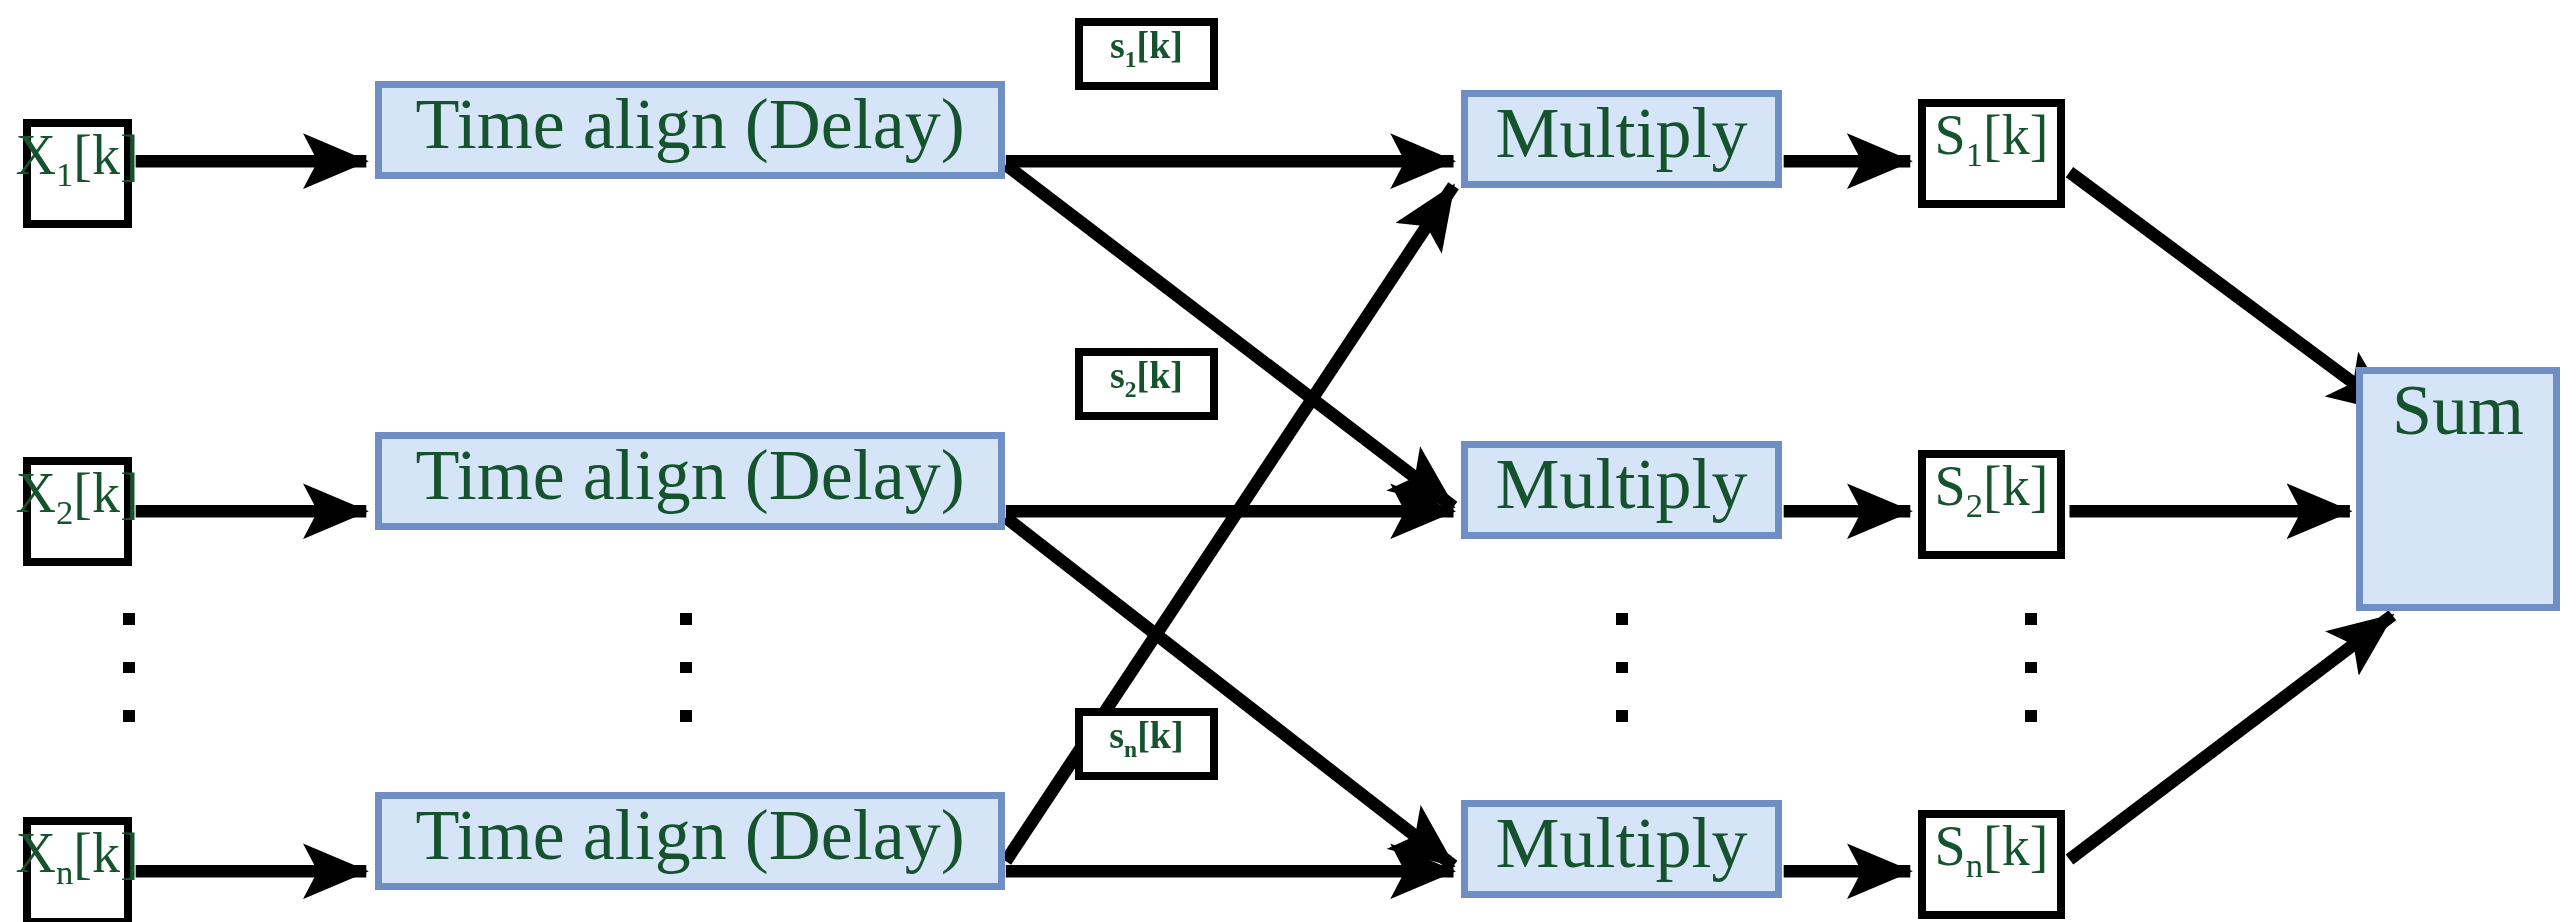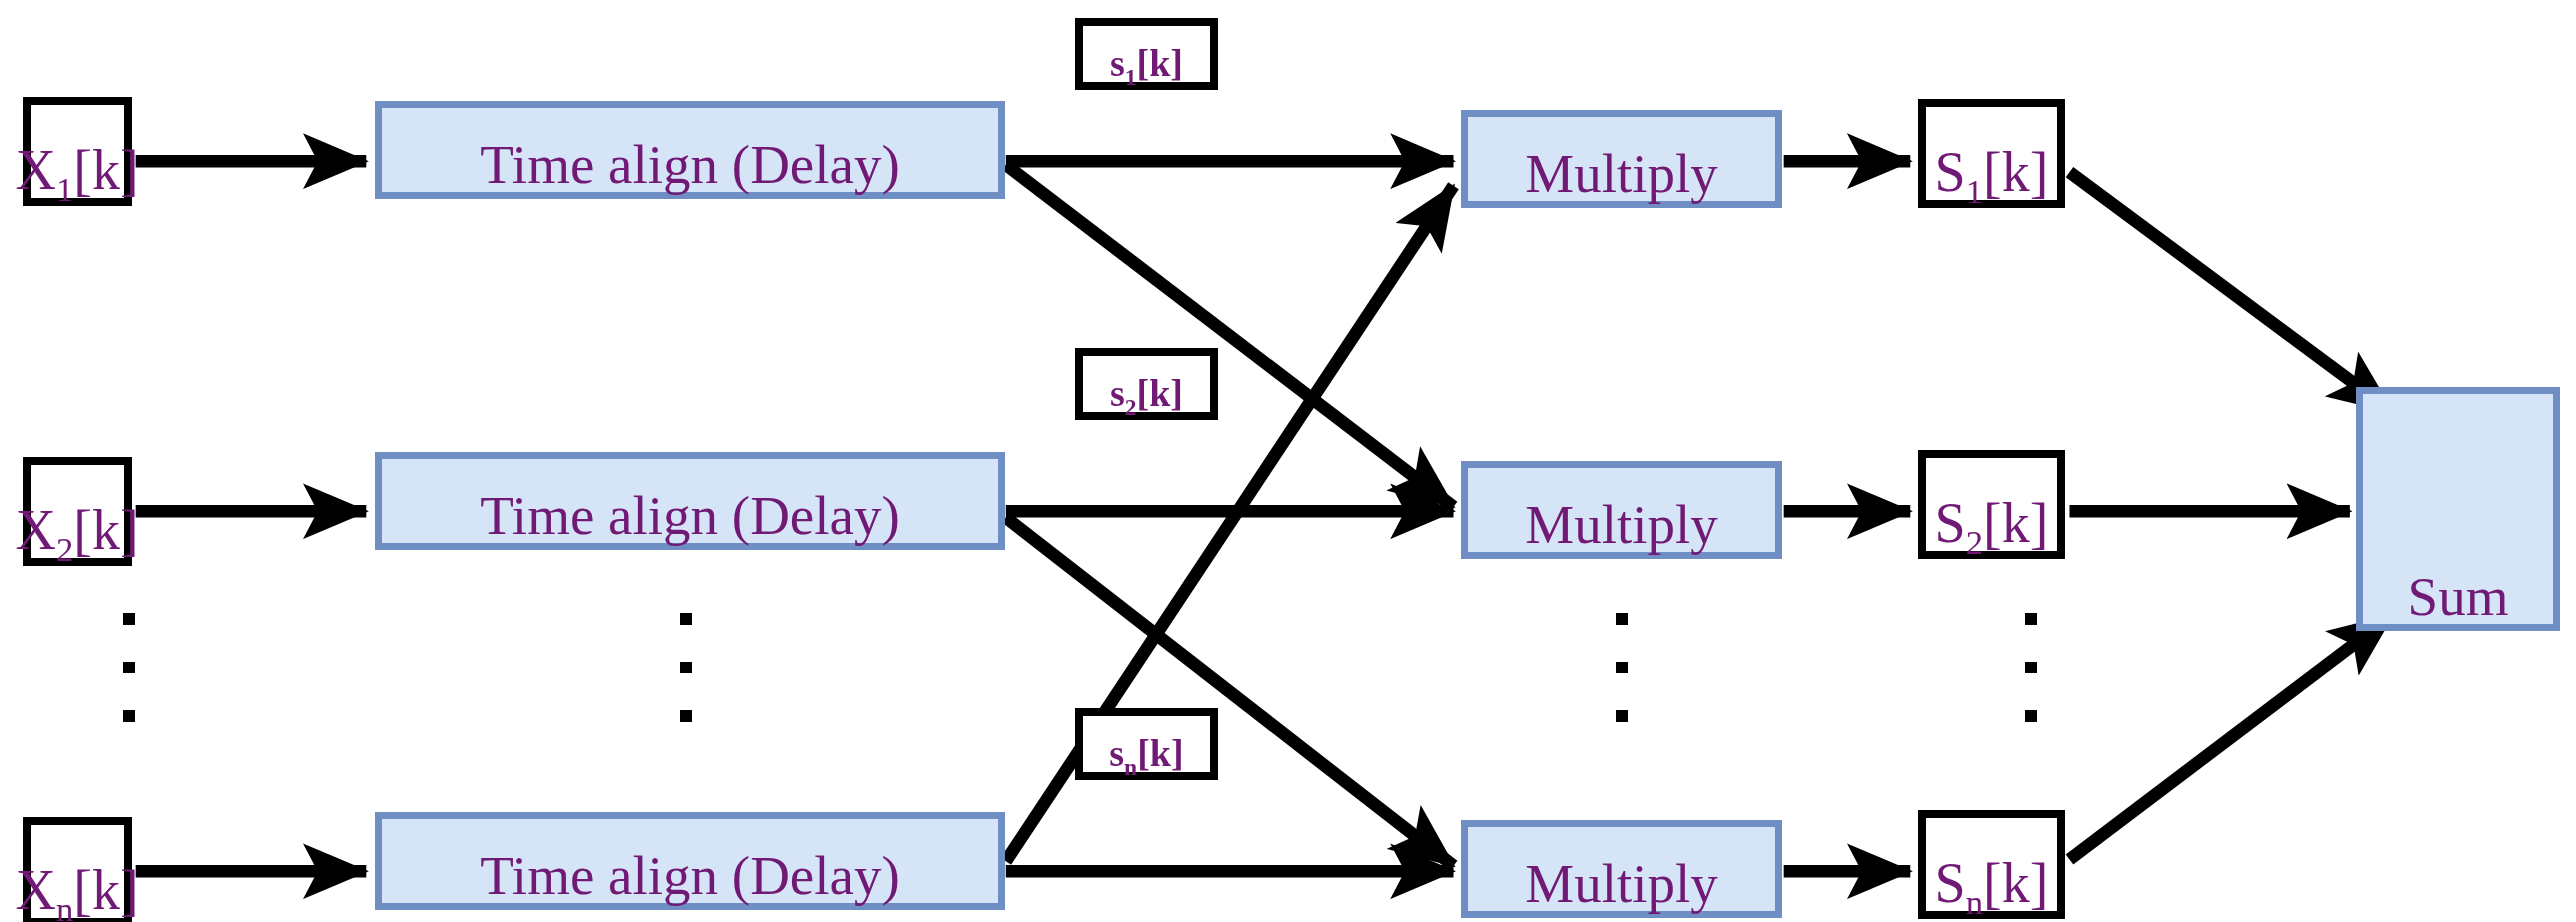--- a/index.html
+++ b/index.html
@@ -14,41 +14,41 @@
     background: #ffffff;
     overflow: hidden;
     font-family: "Liberation Serif", "DejaVu Serif", serif;
   }
 
   
   .node {
     position: absolute;
     box-sizing: border-box;
     display: flex;
-    align-items: flex-end;
+    align-items: flex-start;
     justify-content: center;
     line-height: 1;
     white-space: nowrap;
-    color: #701a75;
+    color: #14532d;
   }
 
   
   .box-plain {
     background: #ffffff;
     border: 8.1px solid #000000;
   }
 
   
   .box-blue {
     background: #d6e4f7;
     border: 7.2px solid #6f8fc4;
   }
 
   .lbl-signal  { font-size: 56px; }
-  .lbl-process { font-size: 55px; margin-top: 20px; }
+  .lbl-process { font-size: 72px; }
   .lbl-small   { font-size: 38px; font-weight: bold; }
 
   
   .sub {
     font-size: 0.62em;
     vertical-align: sub;
     line-height: 0;
   }
 
   
@@ -105,21 +105,21 @@
       <line x1="1972" y1="178" x2="2112" y2="178"></line>
       <line x1="1972" y1="565" x2="2112" y2="565"></line>
       <line x1="1972" y1="963" x2="2112" y2="963"></line>
 
       <line x1="2288" y1="190" x2="2645" y2="455"></line>
       <line x1="2288" y1="565" x2="2598" y2="565"></line>
       <line x1="2288" y1="950" x2="2645" y2="680"></line>
     </g>
   </svg>
 
-  <div class="node box-plain lbl-signal" style="left:22.6px; top:97px; width:109px; height:109px;">
+  <div class="node box-plain lbl-signal" style="left:22.6px; top:119px; width:109px; height:109px;">
     <span><span>X</span><span class="sub">1</span><span>[k]</span></span>
   </div>
 
   <div class="node box-plain lbl-signal" style="left:22.6px; top:457px; width:109px; height:109px;">
     <span><span>X</span><span class="sub">2</span><span>[k]</span></span>
   </div>
 
   <div class="node box-plain lbl-signal" style="left:22.6px; top:817px; width:109px; height:109px;">
     <span><span>X</span><span class="sub">n</span><span>[k]</span></span>
   </div>

